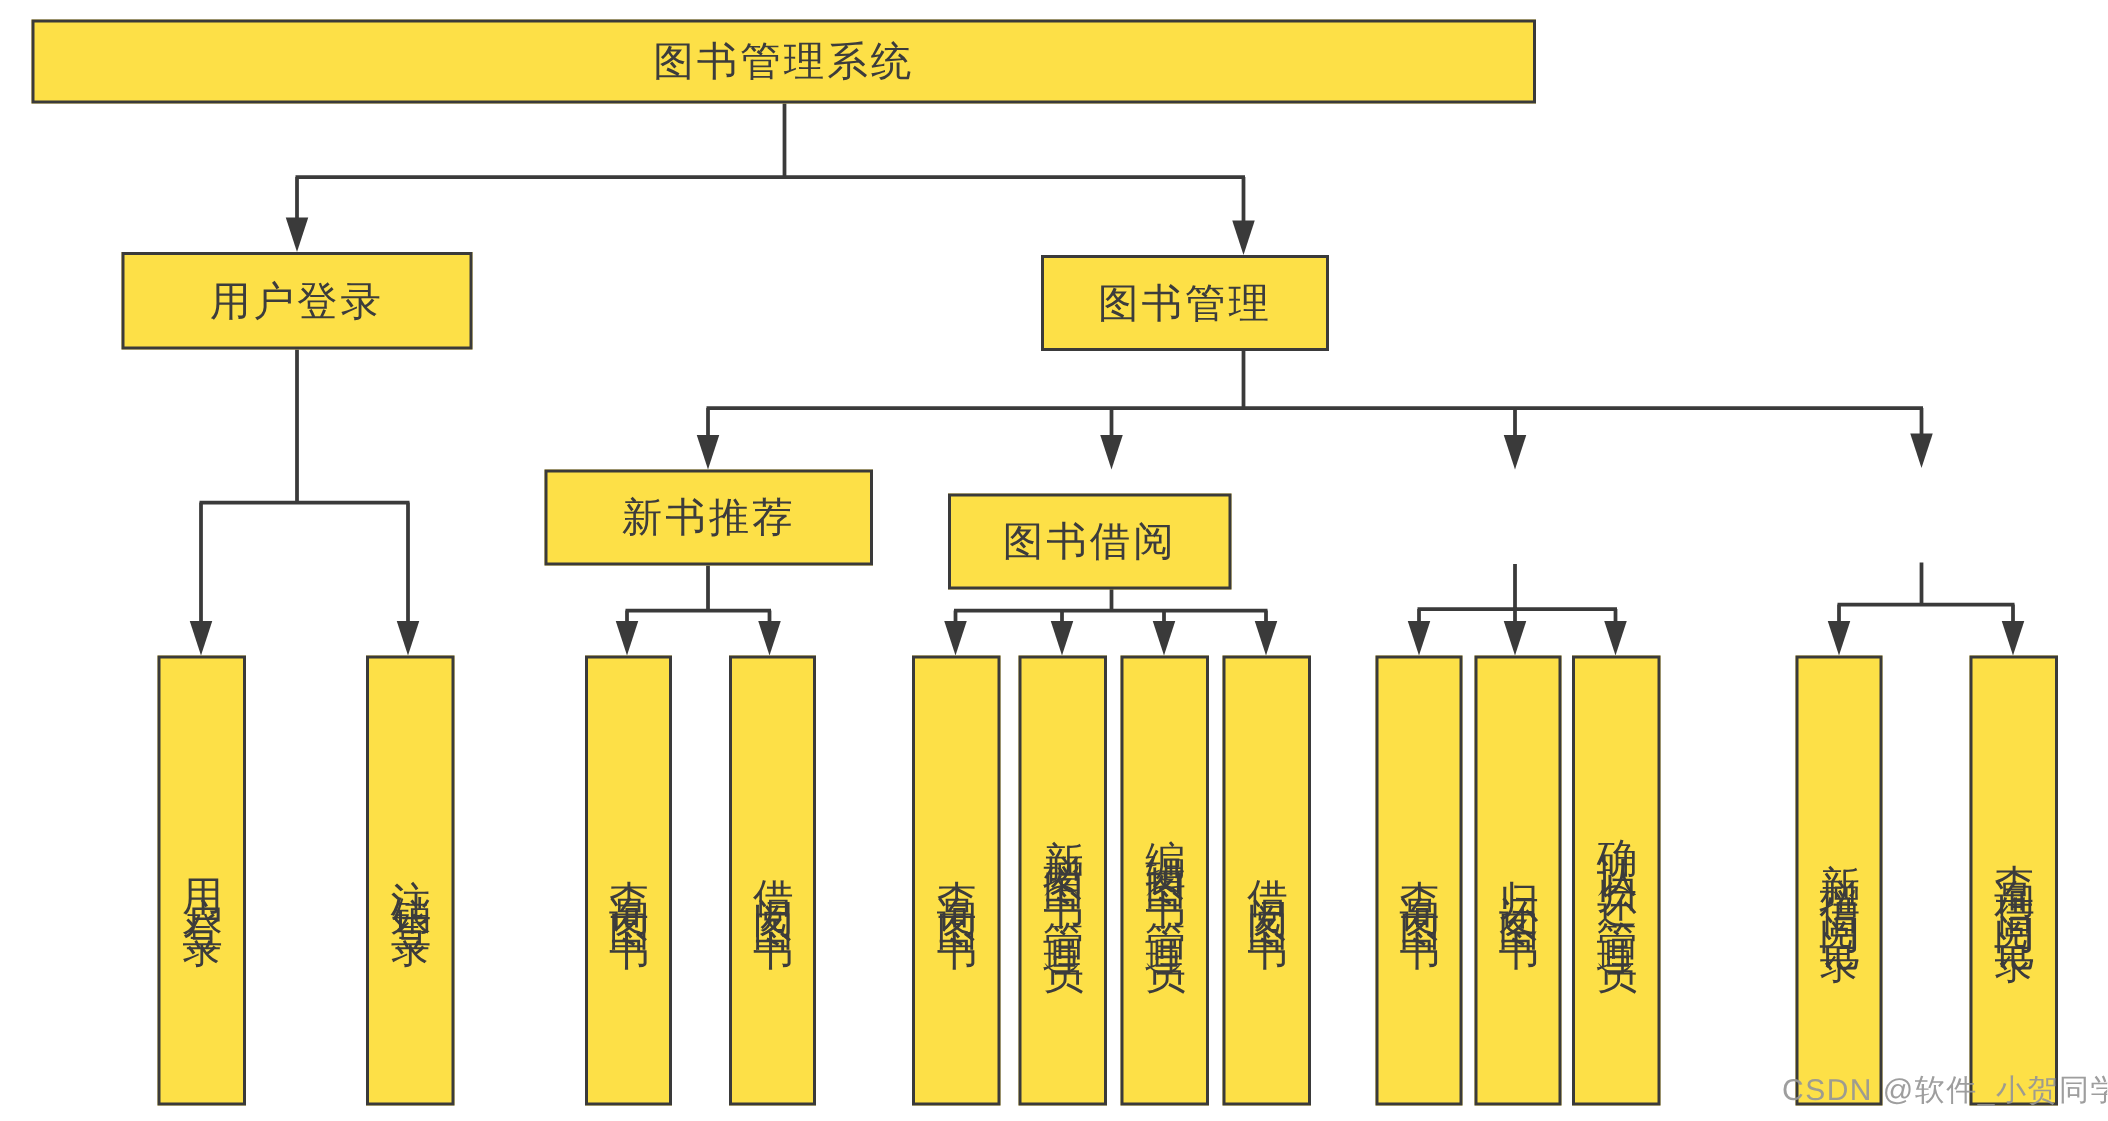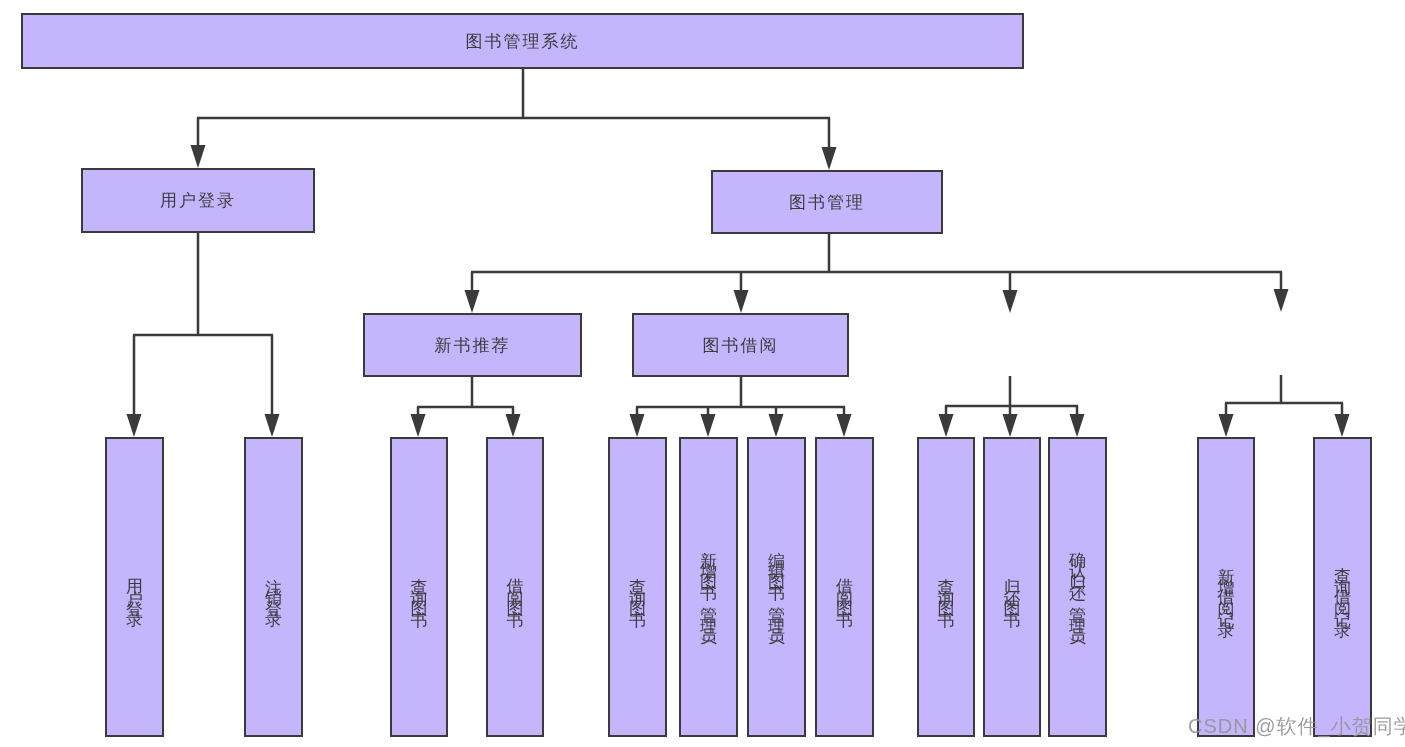--- a/index.html
+++ b/index.html
@@ -18,26 +18,26 @@
   .connectors {
     position: absolute;
     left: 0;
     top: 0;
     z-index: 1;
   }
   .box {
     position: absolute;
     box-sizing: border-box;
     border: 2px solid #3a3a3a;
-    background: #c4b5fd;
+    background: #fde047;
     display: flex;
     align-items: center;
     justify-content: center;
     color: #3c3c3c;
-    font-size: 17px;
+    font-size: 27px;
     letter-spacing: 2px;
     z-index: 2;
   }
   .box.root {
     border-width: 2.5px;
   }
   .box .lbl {
     white-space: nowrap;
   }
   .box.leaf .lbl {
@@ -96,28 +96,28 @@
     </g>
   </svg>
 
   <div class="box root" style="left:21px;top:13px;width:1003px;height:56px">
     <span class="lbl">图书管理系统</span>
   </div>
 
   <div class="box" style="left:81px;top:168px;width:234px;height:65px">
     <span class="lbl">用户登录</span>
   </div>
-  <div class="box" style="left:711px;top:170px;width:232px;height:64px">
+  <div class="box" style="left:694px;top:170px;width:192px;height:64px">
     <span class="lbl">图书管理</span>
   </div>
 
   <div class="box" style="left:363px;top:313px;width:219px;height:64px">
     <span class="lbl">新书推荐</span>
   </div>
-  <div class="box" style="left:632px;top:313px;width:217px;height:64px">
+  <div class="box" style="left:632px;top:329px;width:189px;height:64px">
     <span class="lbl">图书借阅</span>
   </div>
 
   <div class="box leaf" style="left:105px;top:437px;width:59px;height:300px">
     <span class="lbl">用户登录</span>
   </div>
   <div class="box leaf" style="left:244px;top:437px;width:59px;height:300px">
     <span class="lbl">注销登录</span>
   </div>
 

